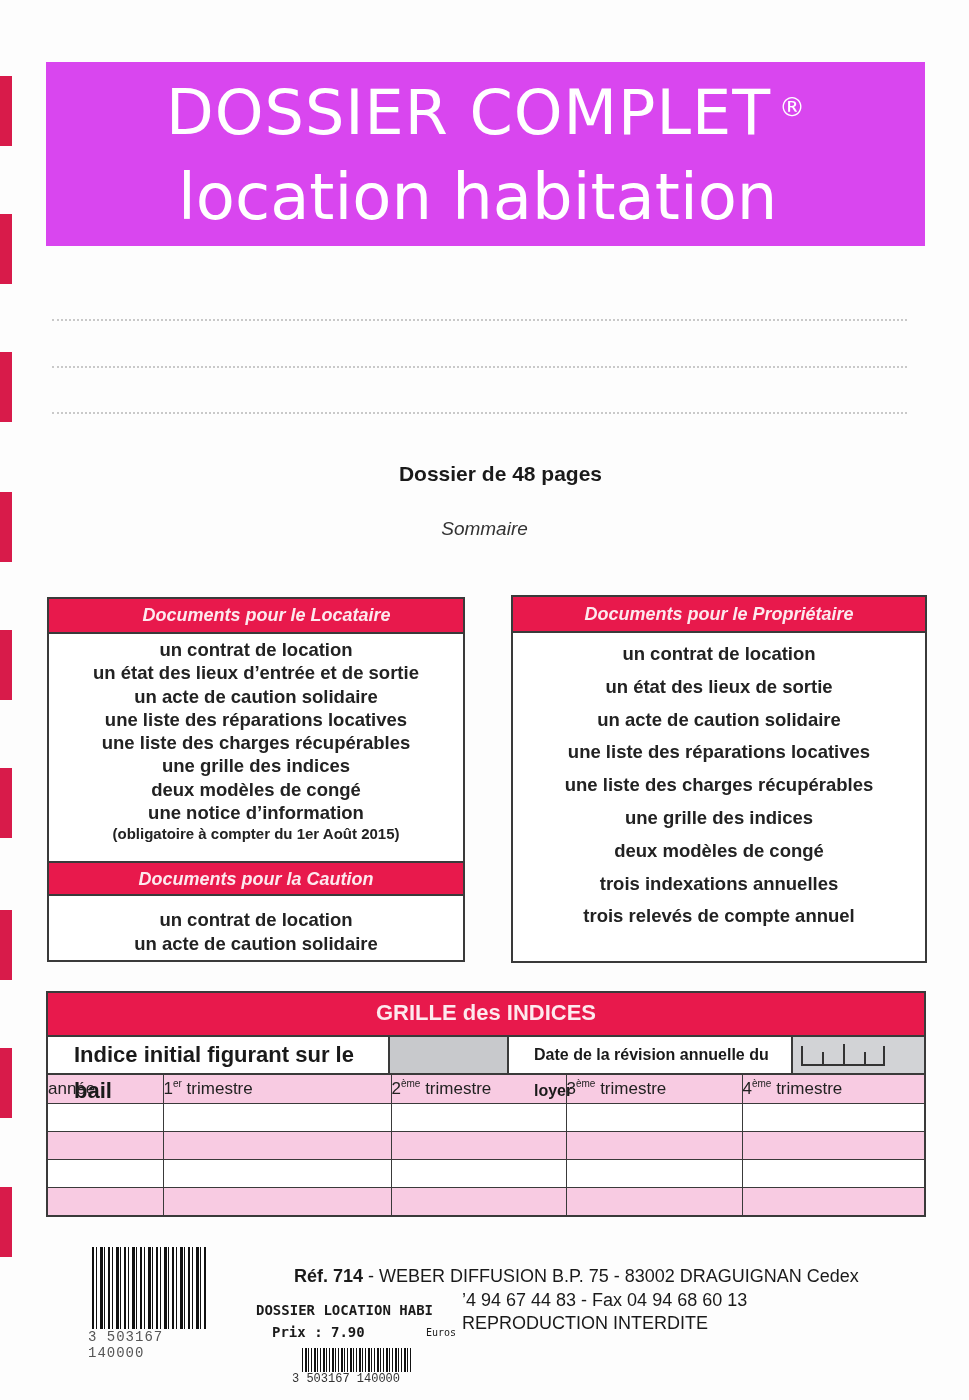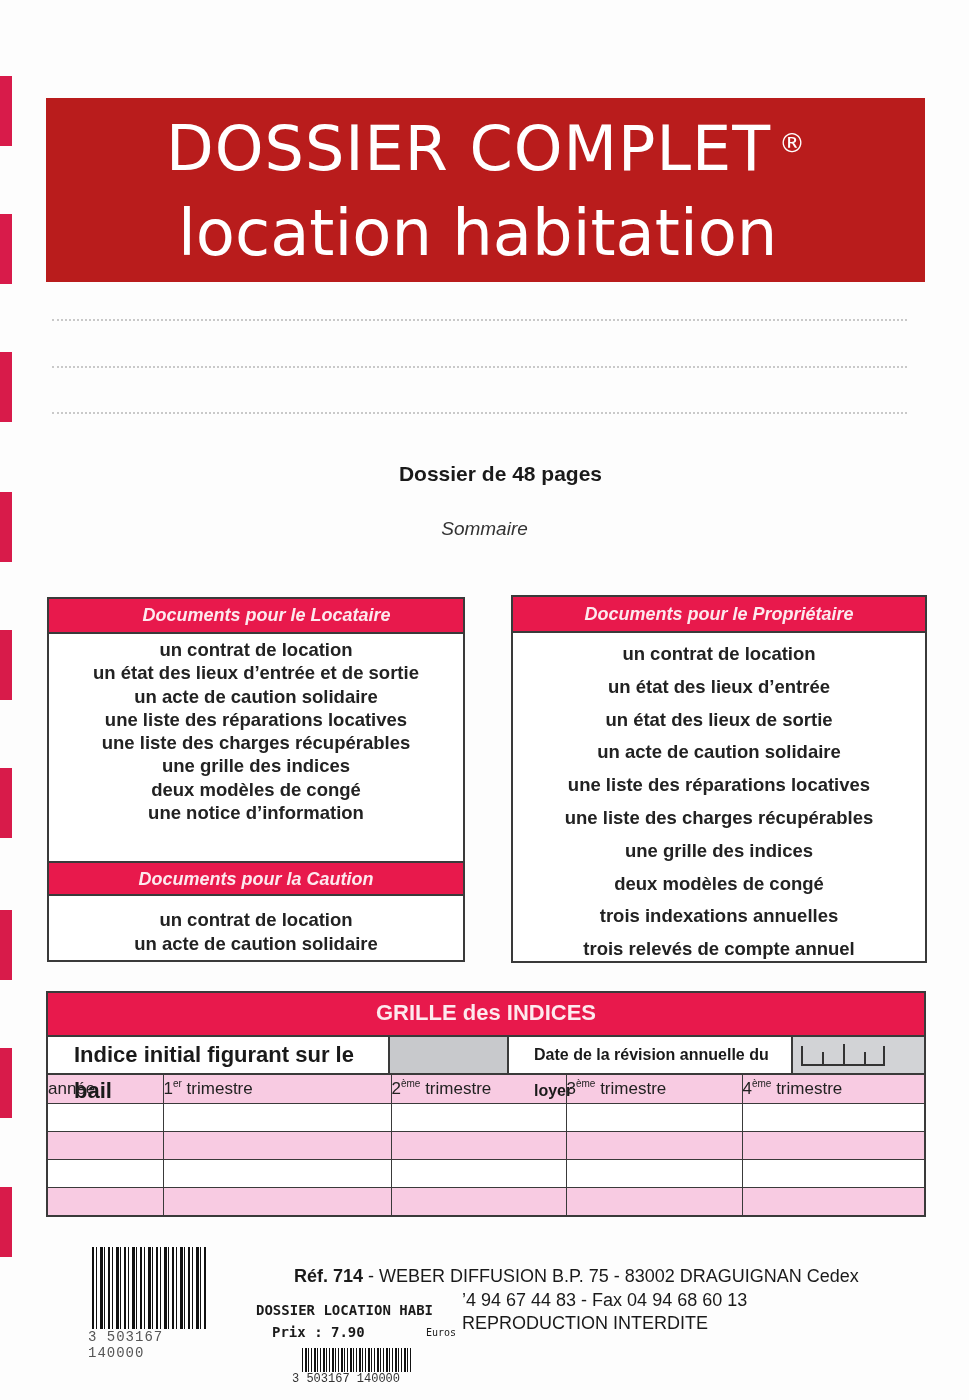--- a/index.html
+++ b/index.html
@@ -1,21 +1,21 @@
 <!DOCTYPE html>
 <html><head>
 <meta charset="utf-8">
 <style>
   * { box-sizing: border-box; margin: 0; padding: 0; }
   html, body { width: 969px; height: 1400px; background: #fdfdfd; overflow: hidden; }
   body { position: relative; font-family: "Liberation Sans", sans-serif; color: #1a1a1a; }
 
   .edge-tab { position: absolute; left: 0; width: 12px; background: #d81b4a; }
 
-  .title-banner { position: absolute; left: 46px; top: 62px; width: 879px; height: 184px; background: #b91c1c; color: #fff; margin-top: 36px; }
+  .title-banner { position: absolute; left: 46px; top: 62px; width: 879px; height: 184px; background: #d946ef; color: #fff; }
   .title-line1 { position: absolute; left: 120px; top: 14px; font-family: "DejaVu Sans", sans-serif; font-size: 62px; letter-spacing: 1px; font-weight: normal; }
   .title-reg { font-size: 26px; vertical-align: 18px; margin-left: 8px; }
   .title-line2 { position: absolute; left: 132px; top: 98px; font-family: "DejaVu Sans", sans-serif; font-size: 64px; font-weight: normal; }
 
   .dotline { position: absolute; left: 52px; width: 855px; border-top: 2px dotted #c9c9c9; height: 0; }
 
   .pages-title { position: absolute; left: 16px; width: 969px; top: 462px; text-align: center; font-size: 21px; font-weight: bold; }
   .sommaire { position: absolute; left: 0; width: 969px; top: 518px; text-align: center; font-size: 19px; font-style: italic; color: #333; }
 
   .box { position: absolute; border: 2px solid #3a3a3a; background: #fff; }
@@ -102,33 +102,33 @@
   <div class="box-head head1">Documents pour le Locataire</div>
   <div class="box-list list1">
     <div>un contrat de location</div>
     <div>un état des lieux d’entrée et de sortie</div>
     <div>un acte de caution solidaire</div>
     <div>une liste des réparations locatives</div>
     <div>une liste des charges récupérables</div>
     <div>une grille des indices</div>
     <div>deux modèles de congé</div>
     <div>une notice d’information</div>
+    <div class="note">(obligatoire à compter du 1er Août 2015)</div>
   </div>
   <div class="box-head head2">Documents pour la Caution</div>
   <div class="box-list list2">
     <div>un contrat de location</div>
     <div>un acte de caution solidaire</div>
   </div>
 </div>
 
 <div class="box box-right">
   <div class="box-head head1">Documents pour le Propriétaire</div>
   <div class="box-list list1">
     <div>un contrat de location</div>
-    <div>un état des lieux d’entrée</div>
     <div>un état des lieux de sortie</div>
     <div>un acte de caution solidaire</div>
     <div>une liste des réparations locatives</div>
     <div>une liste des charges récupérables</div>
     <div>une grille des indices</div>
     <div>deux modèles de congé</div>
     <div>trois indexations annuelles</div>
     <div>trois relevés de compte annuel</div>
   </div>
 </div>

